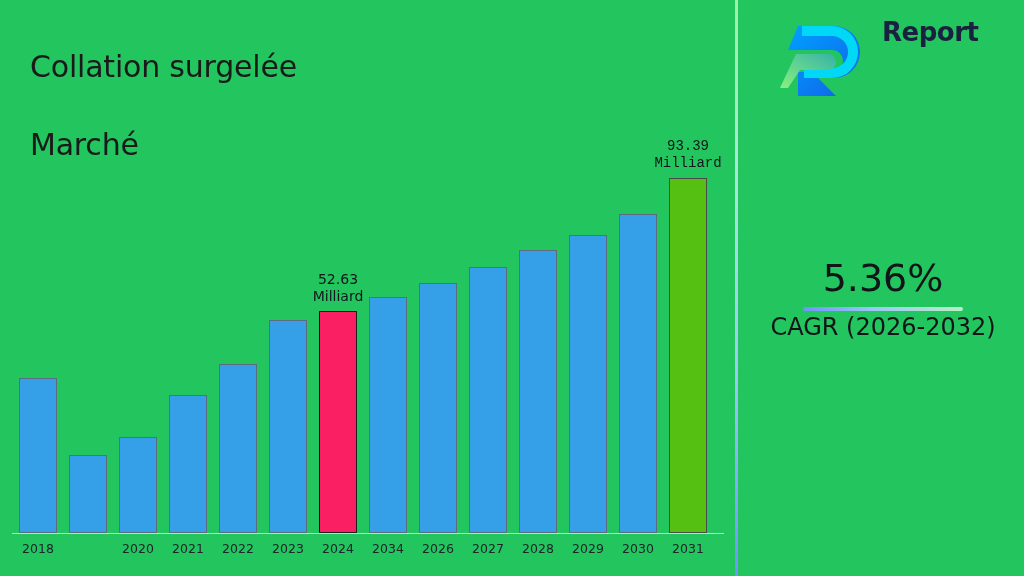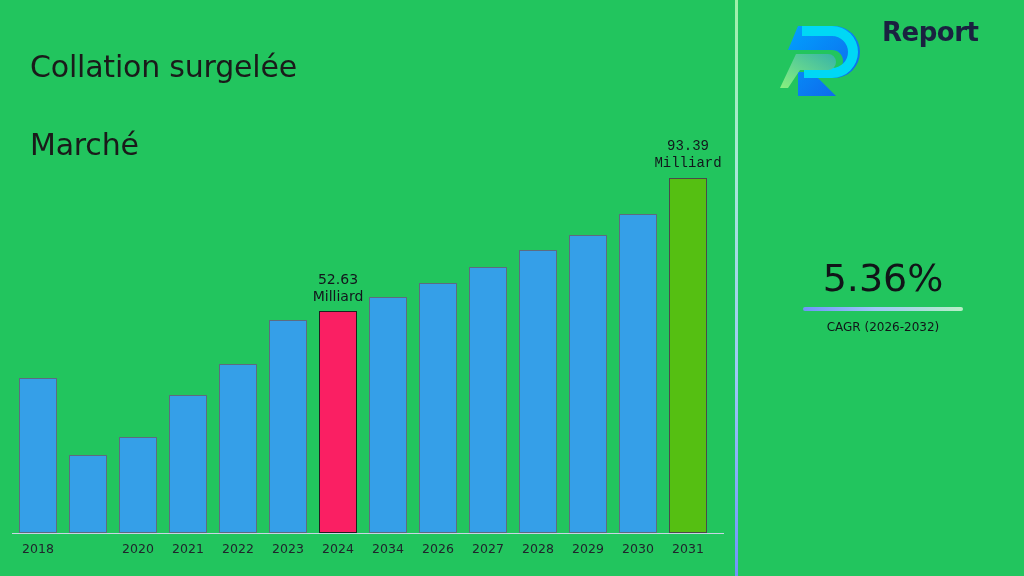--- a/index.html
+++ b/index.html
@@ -132,21 +132,21 @@
     font-weight: 400;
   }
   #cagr-rule {
     width: 160px;
     height: 4px;
     margin: 6px auto 4px auto;
     background: linear-gradient(to right, #6F94FA 0%, #9DC8F5 45%, #B9EFC6 100%);
     border-radius: 2px;
   }
   #cagr-caption {
-    font-size: 12px;
+    font-size: 24px;
     line-height: 24px;
     color: #111418;
   }
 </style>
 </head>
 <body>
 
 <div id="page">
 
   <div id="title">

